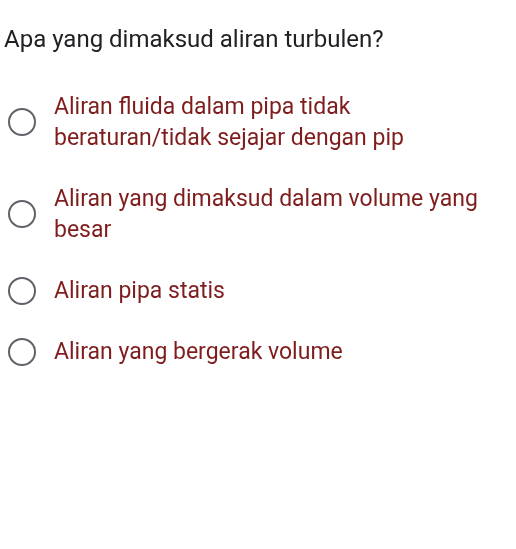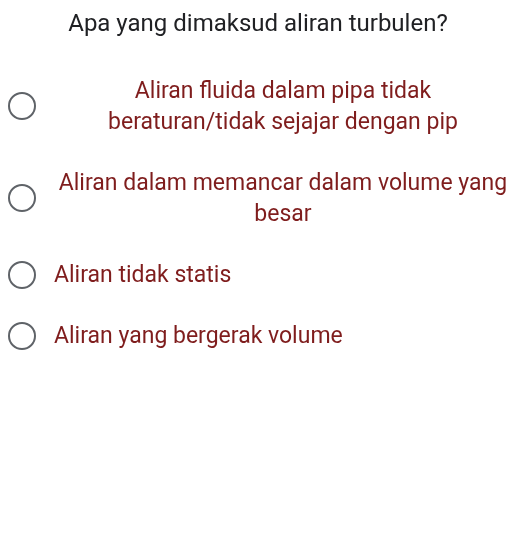--- a/index.html
+++ b/index.html
@@ -5,22 +5,21 @@
   * { box-sizing: border-box; margin: 0; padding: 0; }
   body {
     font-family: Roboto, Arial, sans-serif;
     background: #ffffff;
     width: 516px;
     height: 549px;
     overflow: hidden;
     color: #3c4043;
   }
   .question-container {
-    padding: 8px 4px;
-    text-align: center;
+    padding: 24px 4px;
   }
   .question-text {
     font-size: 24px;
     font-weight: 400;
     color: #202124;
     margin-bottom: 36px;
     line-height: 1.3;
   }
   .options {
     display: flex;
@@ -57,26 +56,26 @@
 
   <div class="options">
 
     <label class="option">
       <span class="radio-icon"></span>
       <span class="option-label">Aliran fluida dalam pipa tidak beraturan/tidak sejajar dengan pip</span>
     </label>
 
     <label class="option">
       <span class="radio-icon"></span>
-      <span class="option-label">Aliran dalam memancar dalam volume yang besar</span>
+      <span class="option-label">Aliran yang dimaksud dalam volume yang besar</span>
     </label>
 
     <label class="option">
       <span class="radio-icon"></span>
-      <span class="option-label">Aliran tidak statis</span>
+      <span class="option-label">Aliran pipa statis</span>
     </label>
 
 
     <label class="option">
       <span class="radio-icon"></span>
       <span class="option-label">Aliran yang bergerak volume</span>
     </label>
 
   </div>
 </div>

